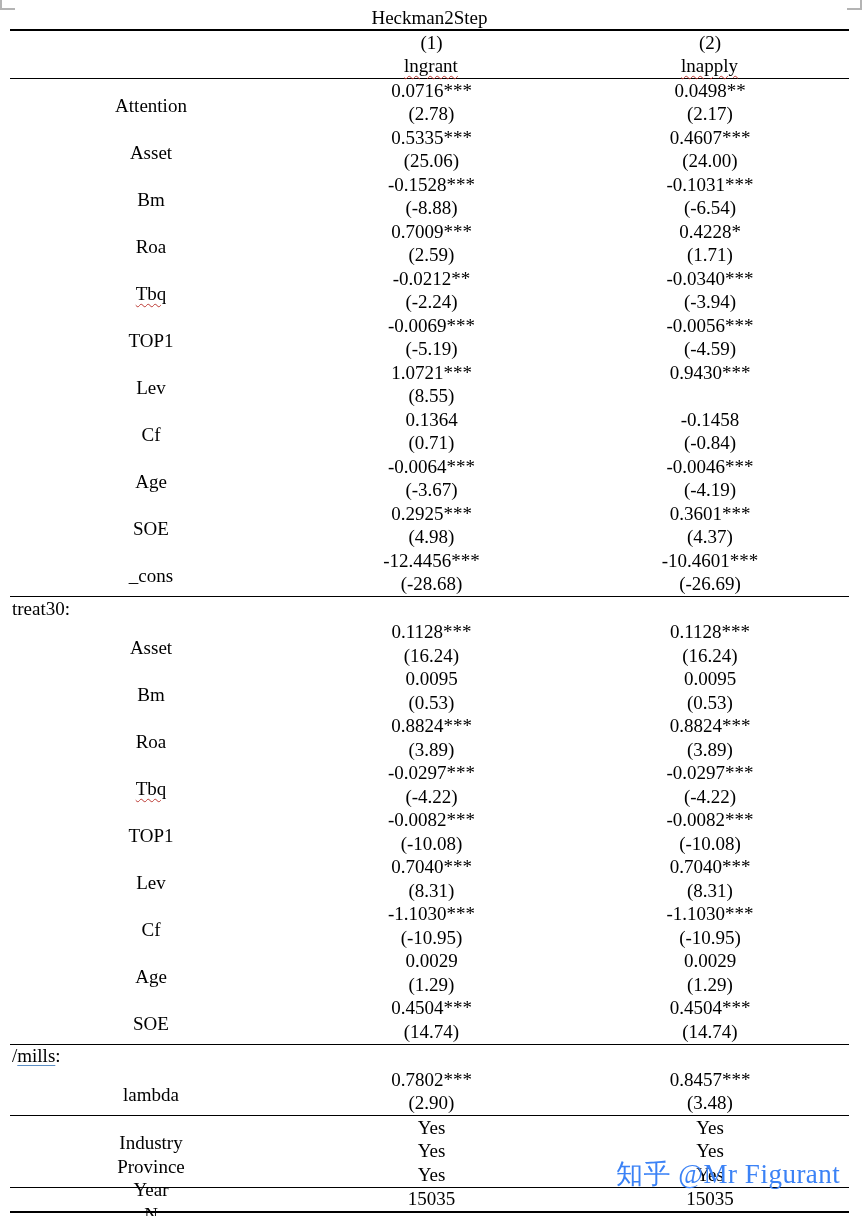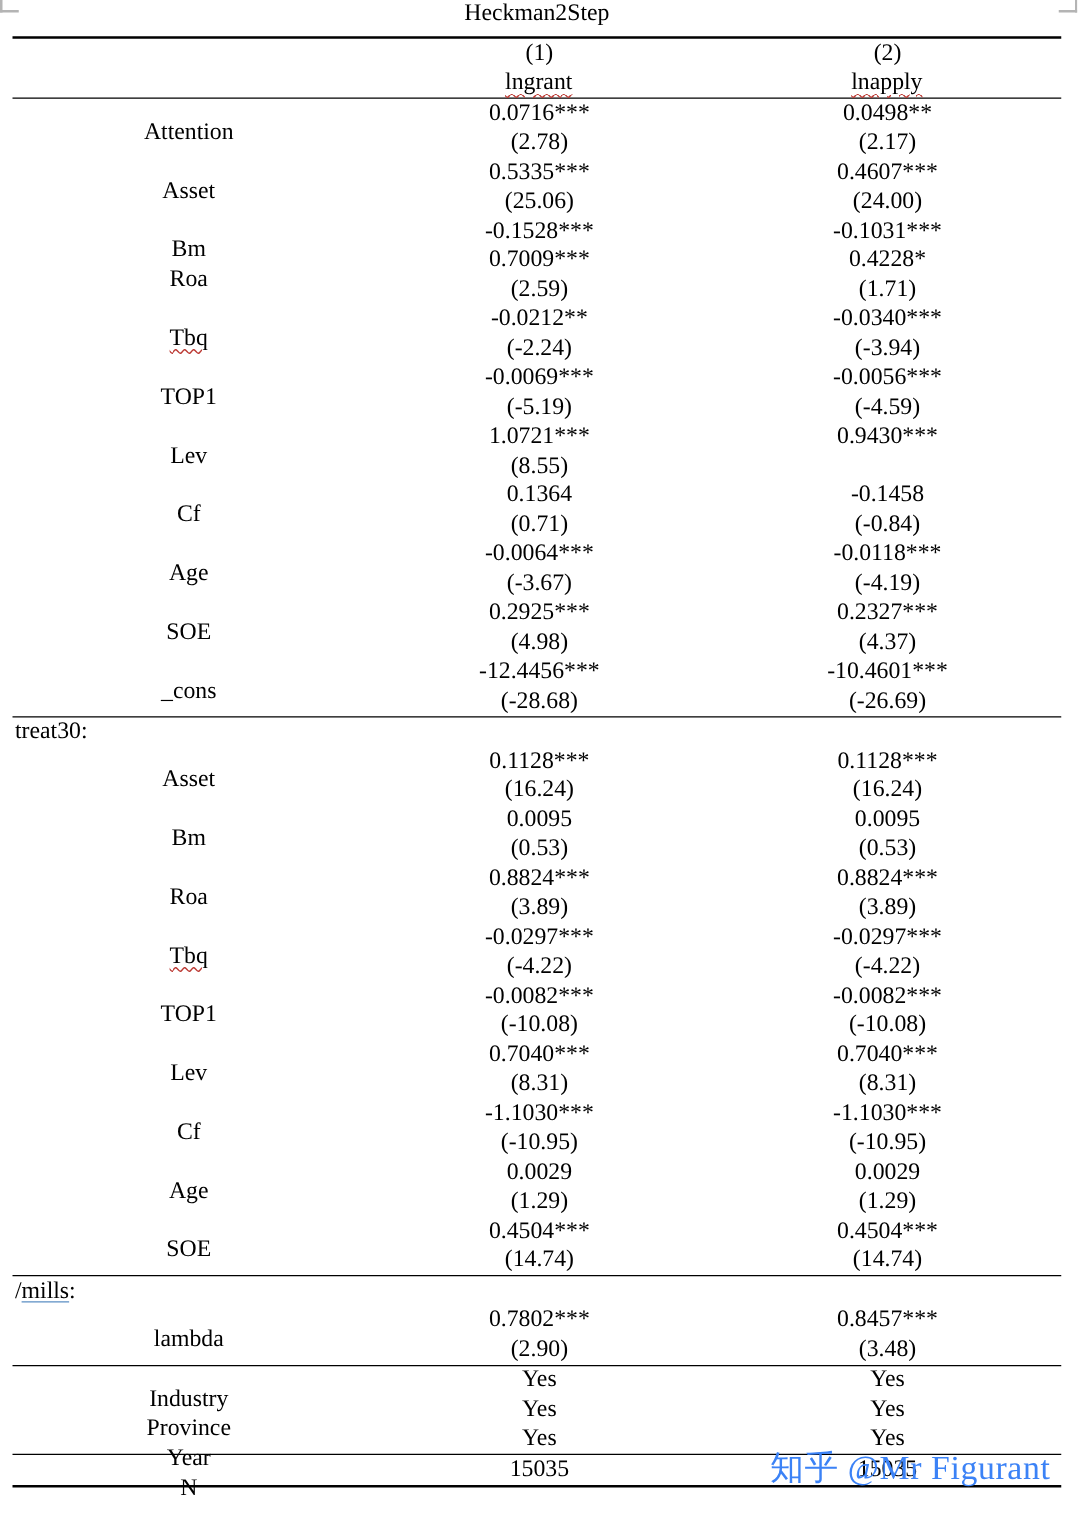--- a/index.html
+++ b/index.html
@@ -11,21 +11,21 @@
     font-size:19px;
     color:#000;
     overflow:hidden;
   }
   .corner{position:absolute;width:13px;height:8px;z-index:0;}
   .corner.tl{left:0;top:0;border-left:2px solid #b4b4b4;border-bottom:2px solid #b4b4b4;}
   .corner.tr{right:0;top:0;border-right:2px solid #b4b4b4;border-bottom:2px solid #b4b4b4;}
   .rtable{position:absolute;left:10px;top:0;width:839px;z-index:1;}
   .title-row{
     box-sizing:border-box;height:31px;
-    display:flex;align-items:flex-start;justify-content:center;
+    display:flex;align-items:flex-end;justify-content:center;
     border-bottom:2px solid #000;
   }
   .trow{display:flex;height:23.5px;align-items:center;}
   .c{text-align:center;overflow:visible;}
   .c.lab{width:282px;margin-top:31px;}
   .c.v1{width:279px;}
   .c.v2{width:278px;}
   .header-block{border-bottom:1.5px solid #000;}
   .sec{border-bottom:1.5px solid #000;}
   .sec-head{height:23.5px;display:flex;align-items:center;padding-left:2px;}
@@ -109,20 +109,25 @@
             <div class="c lab"></div>
             <div class="c v1">(25.06)</div>
             <div class="c v2">(24.00)</div>
           </div>
           <div class="trow">
             <div class="c lab">Bm</div>
             <div class="c v1">-0.1528***</div>
             <div class="c v2">-0.1031***</div>
           </div>
           <div class="trow">
+            <div class="c lab"></div>
+            <div class="c v1">(-8.88)</div>
+            <div class="c v2">(-6.54)</div>
+          </div>
+          <div class="trow">
             <div class="c lab">Roa</div>
             <div class="c v1">0.7009***</div>
             <div class="c v2">0.4228*</div>
           </div>
           <div class="trow">
             <div class="c lab"></div>
             <div class="c v1">(2.59)</div>
             <div class="c v2">(1.71)</div>
           </div>
           <div class="trow">
@@ -160,31 +165,31 @@
             <div class="c v2">-0.1458</div>
           </div>
           <div class="trow">
             <div class="c lab"></div>
             <div class="c v1">(0.71)</div>
             <div class="c v2">(-0.84)</div>
           </div>
           <div class="trow">
             <div class="c lab">Age</div>
             <div class="c v1">-0.0064***</div>
-            <div class="c v2">-0.0118***</div>
+            <div class="c v2">-0.0046***</div>
           </div>
           <div class="trow">
             <div class="c lab"></div>
             <div class="c v1">(-3.67)</div>
             <div class="c v2">(-4.19)</div>
           </div>
           <div class="trow">
             <div class="c lab">SOE</div>
             <div class="c v1">0.2925***</div>
-            <div class="c v2">0.2327***</div>
+            <div class="c v2">0.3601***</div>
           </div>
           <div class="trow">
             <div class="c lab"></div>
             <div class="c v1">(4.98)</div>
             <div class="c v2">(4.37)</div>
           </div>
           <div class="trow">
             <div class="c lab">_cons</div>
             <div class="c v1">-12.4456***</div>
             <div class="c v2">-10.4601***</div>

